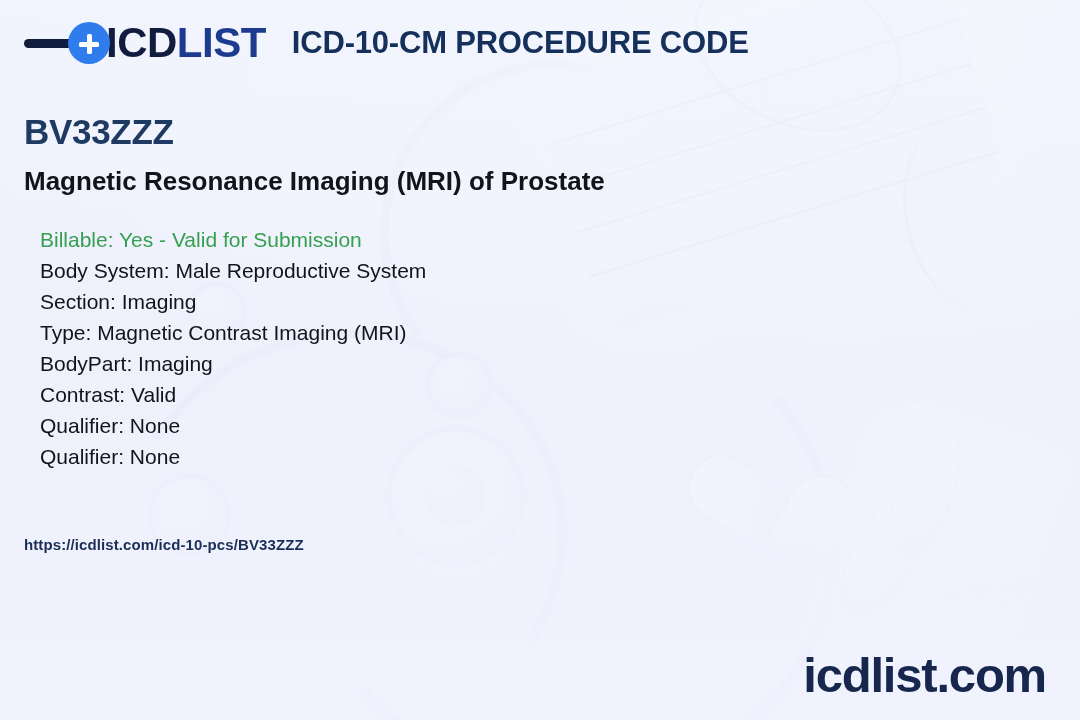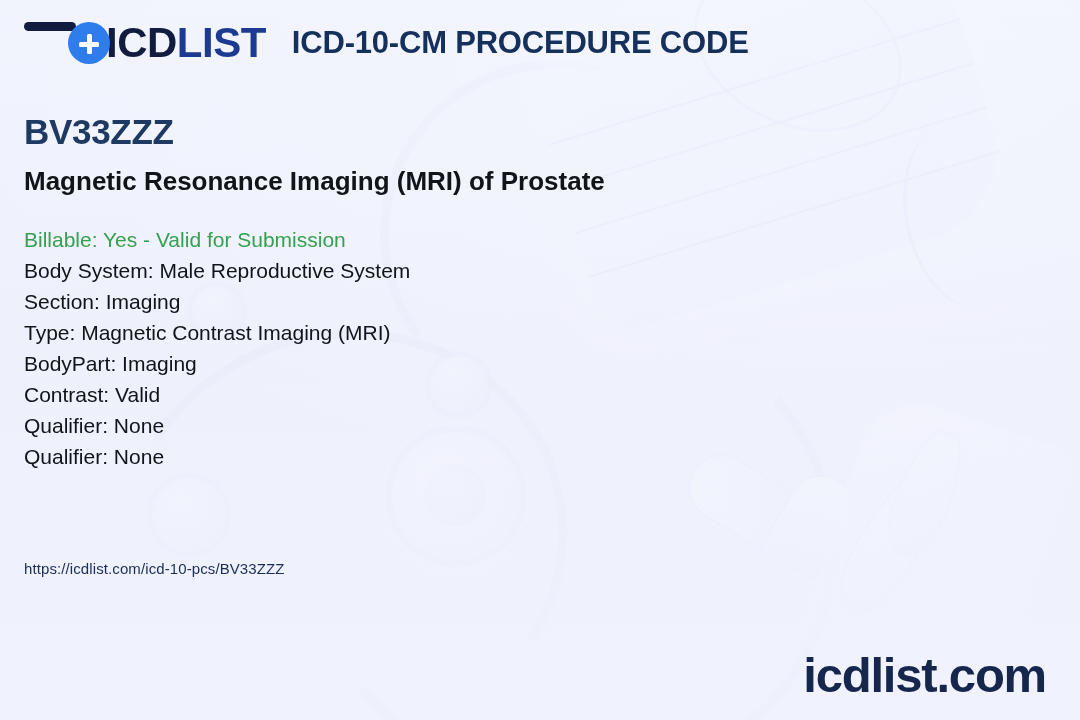--- a/index.html
+++ b/index.html
@@ -171,20 +171,21 @@
   #header {
     position: absolute;
     left: 24px;
     top: 22px;
     display: flex;
     align-items: center;
     gap: 26px;
   }
   .brand-logo {
     display: flex;
+    align-items: center;
   }
   .logo-bar {
     width: 52px;
     height: 9px;
     border-radius: 5px;
     background: #111c3e;
     margin-right: -8px;
   }
   .logo-circle {
     position: relative;
@@ -237,36 +238,36 @@
     top: 166px;
     font-size: 26px;
     font-weight: bold;
     color: #111418;
     line-height: 1.2;
   }
 
   
   #details {
     position: absolute;
-    left: 24px;
+    left: 40px;
     top: 224px;
     font-size: 21px;
     line-height: 31px;
     color: #111418;
   }
   #details .detail-row { white-space: nowrap; }
   #details .detail-row.billable { color: #35a04f; }
 
   
   #url {
     position: absolute;
     left: 24px;
-    top: 560px;
+    top: 536px;
     font-size: 15px;
-    font-weight: normal;
+    font-weight: bold;
     color: #1b2e55;
     letter-spacing: 0.1px;
   }
 
   
   #footer-brand {
     position: absolute;
     right: 34px;
     bottom: 20px;
     font-size: 49px;

